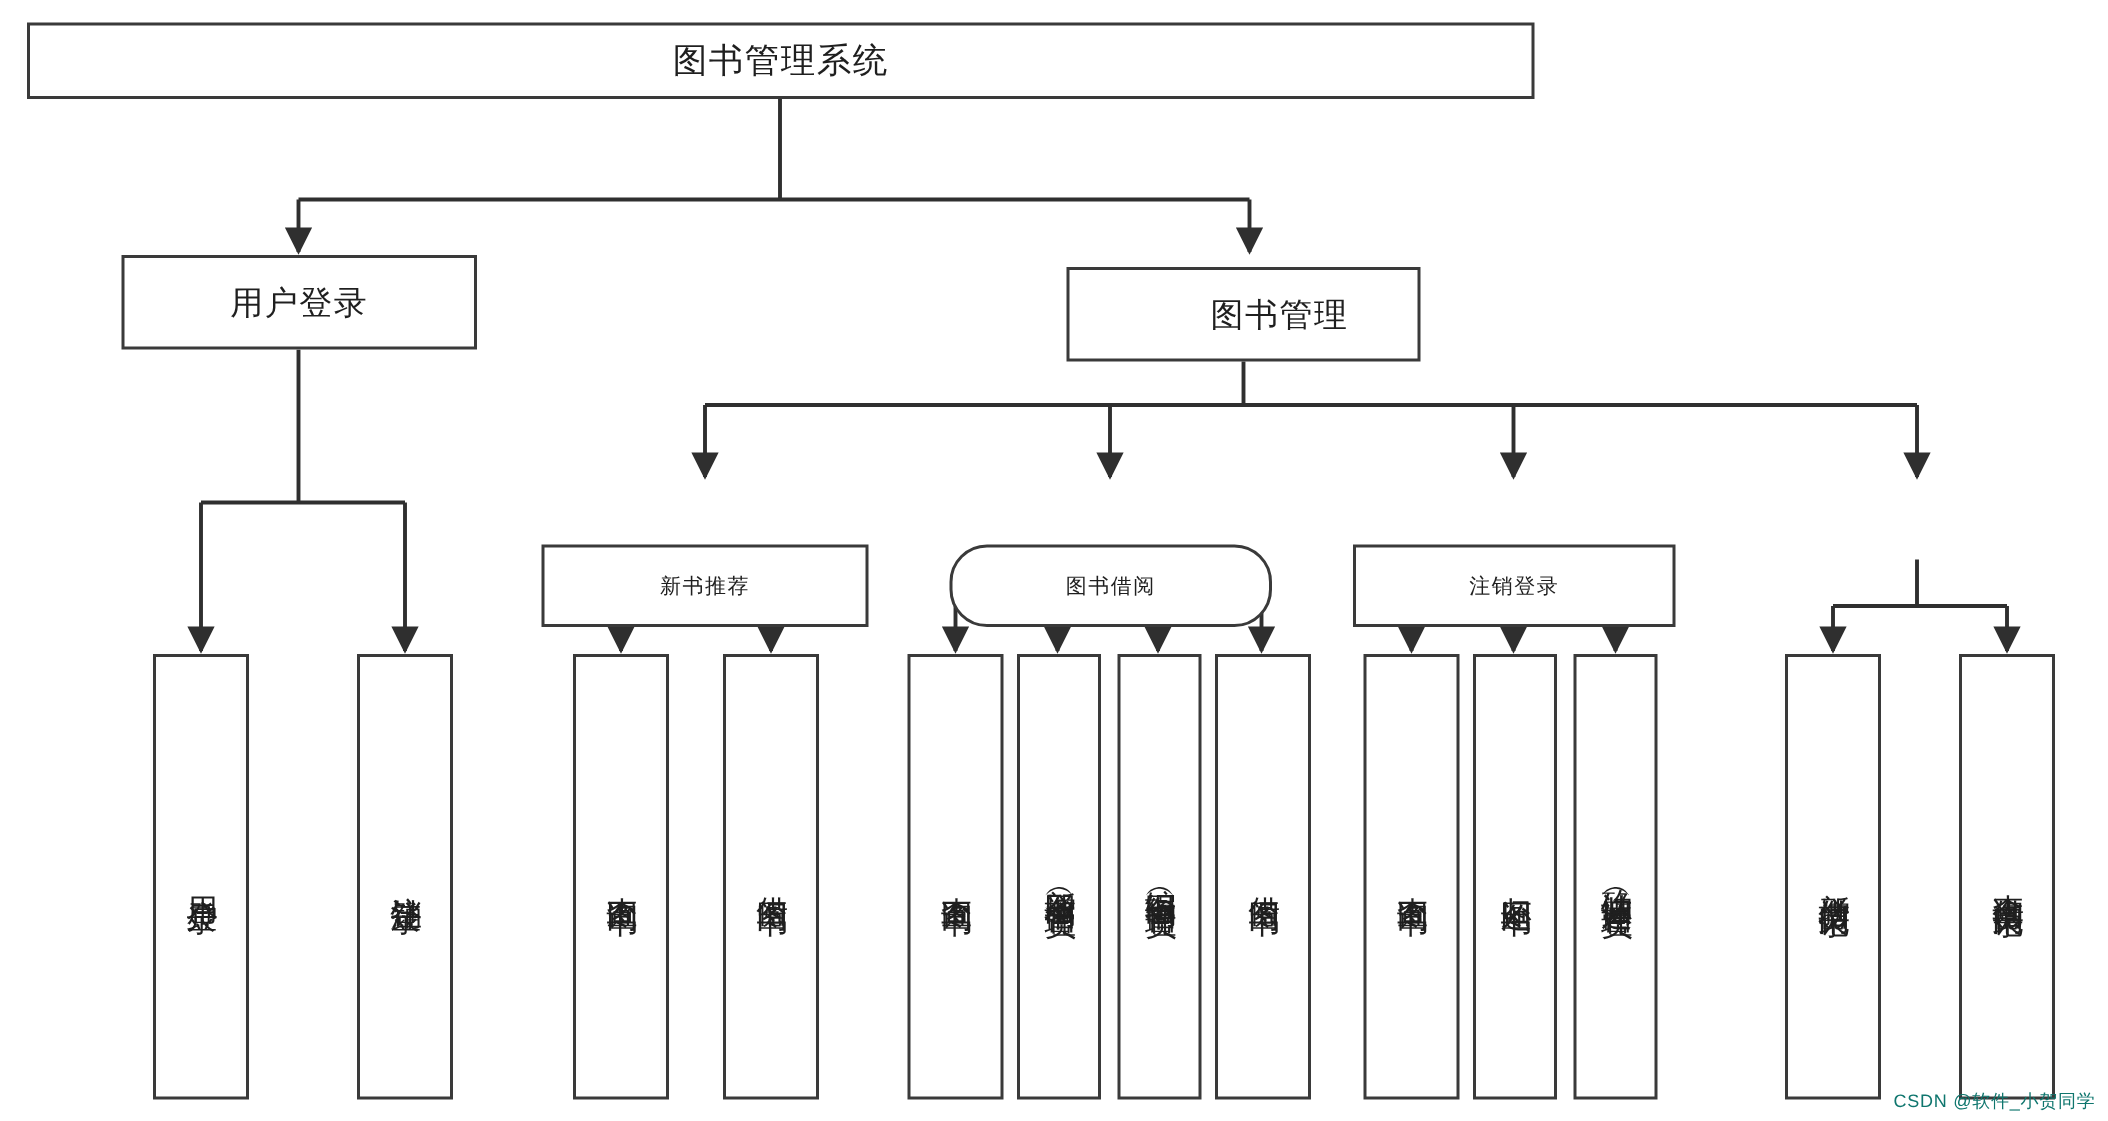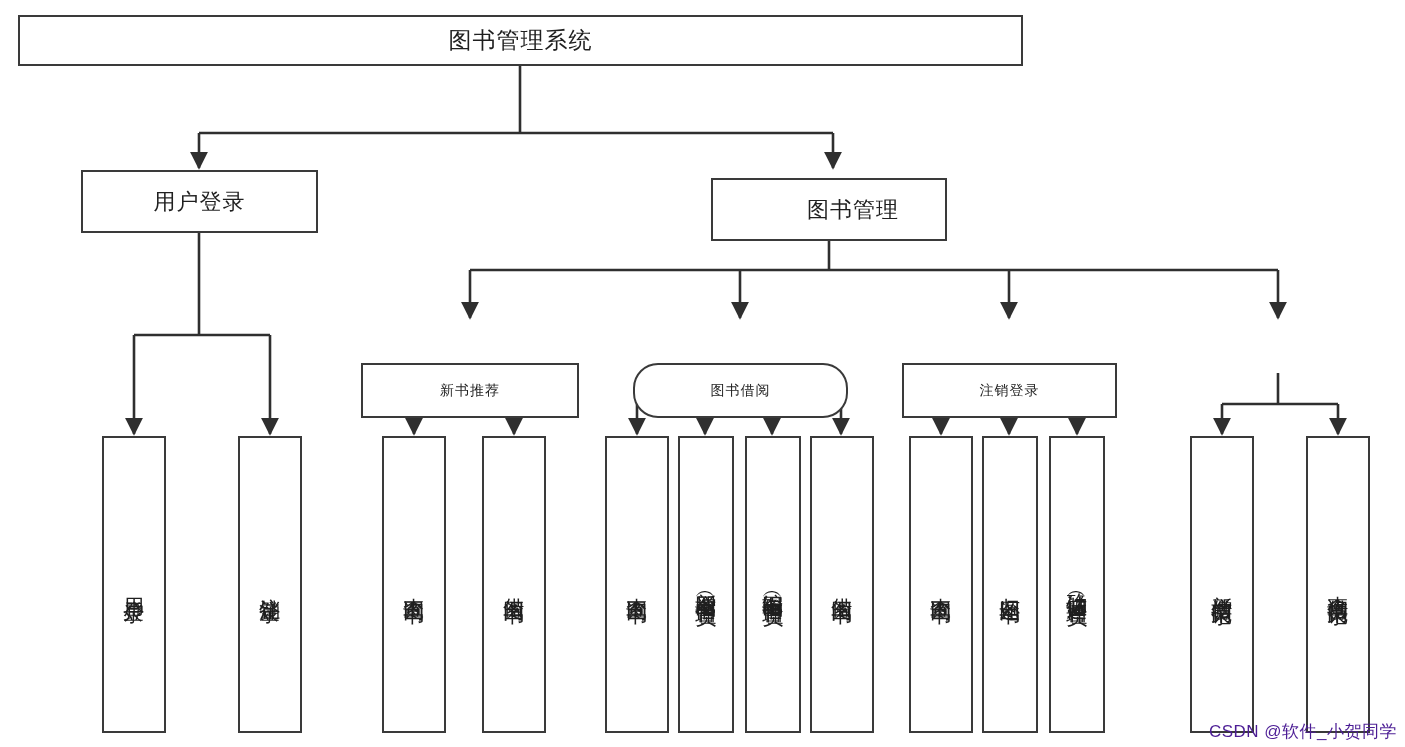--- a/index.html
+++ b/index.html
@@ -63,22 +63,22 @@
     display: block;
   }
   .htext {
     white-space: nowrap;
     letter-spacing: 1px;
   }
   .watermark {
     position: absolute;
     right: 8px;
     bottom: 4px;
-    font-size: 17px;
-    color: #4c1d95;
+    font-size: 12px;
+    color: #0f766e;
     letter-spacing: 0.5px;
     white-space: nowrap;
     z-index: 5;
     margin-top: 32px;
   }
 </style>
 </head>
 <body>
 
 <div id="canvas">

